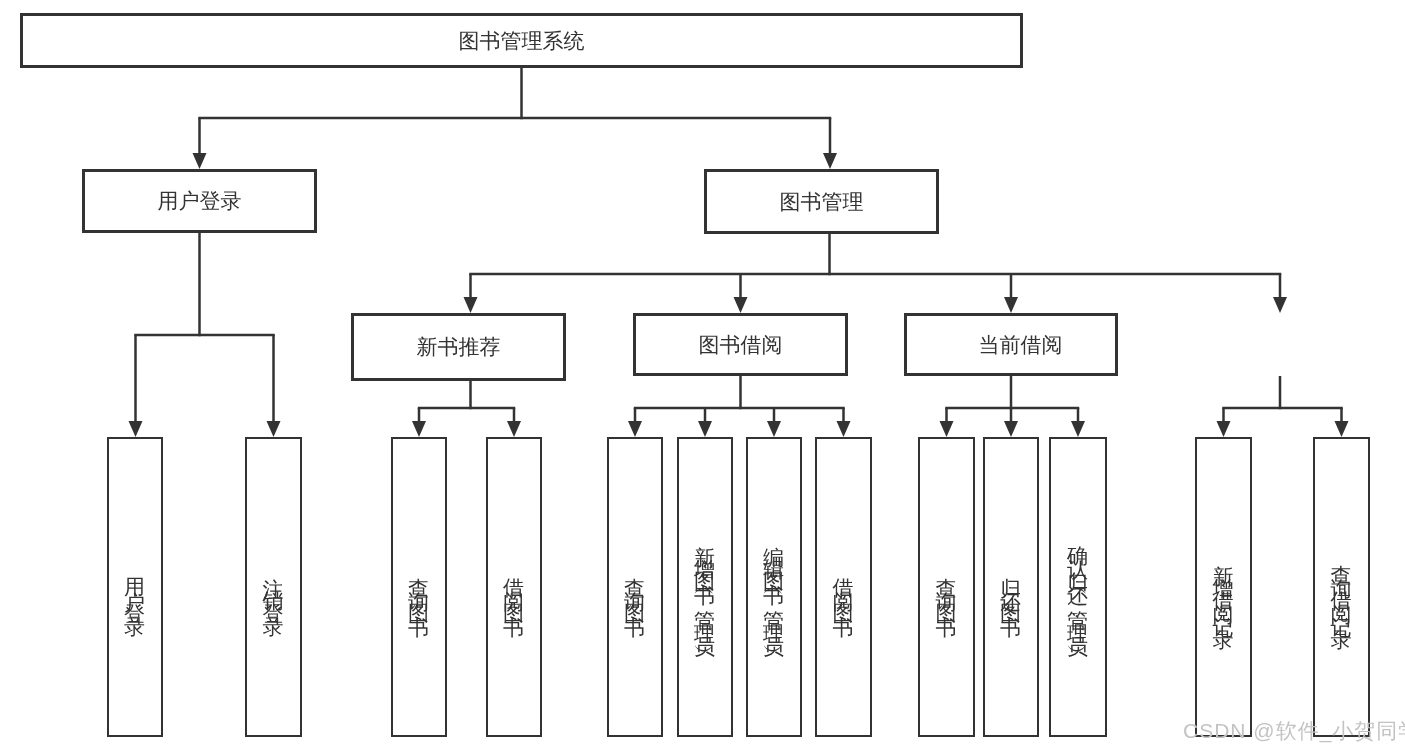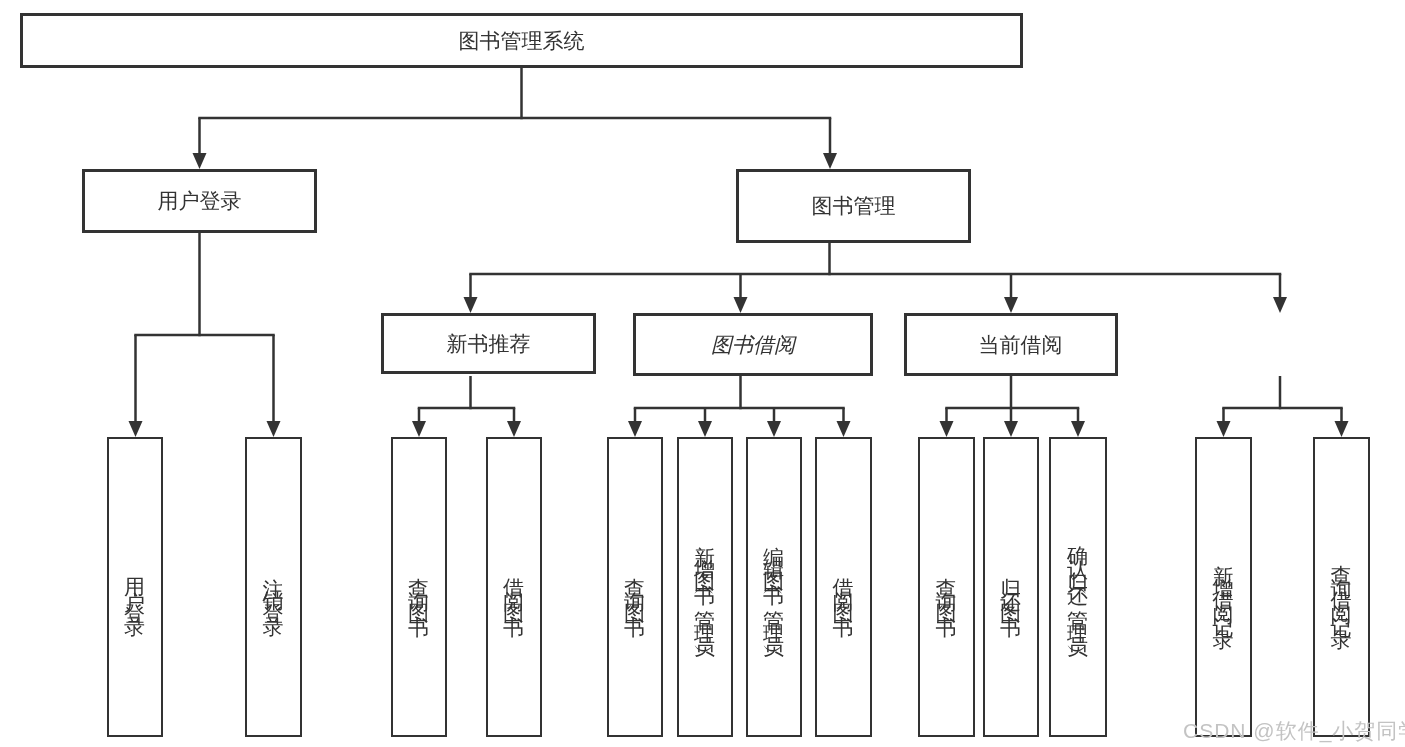--- a/index.html
+++ b/index.html
@@ -126,24 +126,24 @@
         <polygon points="1216.5,421 1230.5,421 1223.5,437" stroke="none"></polygon>
         <line x1="1341.5" y1="408" x2="1341.5" y2="422"></line>
         <polygon points="1334.5,421 1348.5,421 1341.5,437" stroke="none"></polygon>
       </g>
     </g>
   </svg>
 
   <div class="box" style="left:20px; top:13px; width:1003px; height:55px;">图书管理系统</div>
 
   <div class="box" style="left:82px; top:169px; width:235px; height:64px;">用户登录</div>
-  <div class="box" style="left:736px; top:169px; width:235px; height:74px;">图书管理</div>
+  <div class="box" style="left:704px; top:169px; width:235px; height:65px;">图书管理</div>
 
-  <div class="box" style="left:381px; top:313px; width:215px; height:61px;">新书推荐</div>
-  <div class="box" style="left:633px; top:313px; width:240px; height:63px;font-style:italic;">图书借阅</div>
+  <div class="box" style="left:351px; top:313px; width:215px; height:68px;">新书推荐</div>
+  <div class="box" style="left:633px; top:313px; width:215px; height:63px;">图书借阅</div>
   <div class="box" style="left:904px; top:313px; width:214px; height:63px;padding-left:19px;">当前借阅</div>
 
   <div class="box leaf" style="left:107px; top:437px; width:56px; height:300px;">用户登录</div>
   <div class="box leaf" style="left:245px; top:437px; width:57px; height:300px;">注销登录</div>
 
   <div class="box leaf" style="left:391px; top:437px; width:56px; height:300px;">查询图书</div>
   <div class="box leaf" style="left:486px; top:437px; width:56px; height:300px;">借阅图书</div>
 
   <div class="box leaf" style="left:607px; top:437px; width:56px; height:300px;">查询图书</div>
   <div class="box leaf" style="left:677px; top:437px; width:56px; height:300px;">新增图书（管理员）</div>

